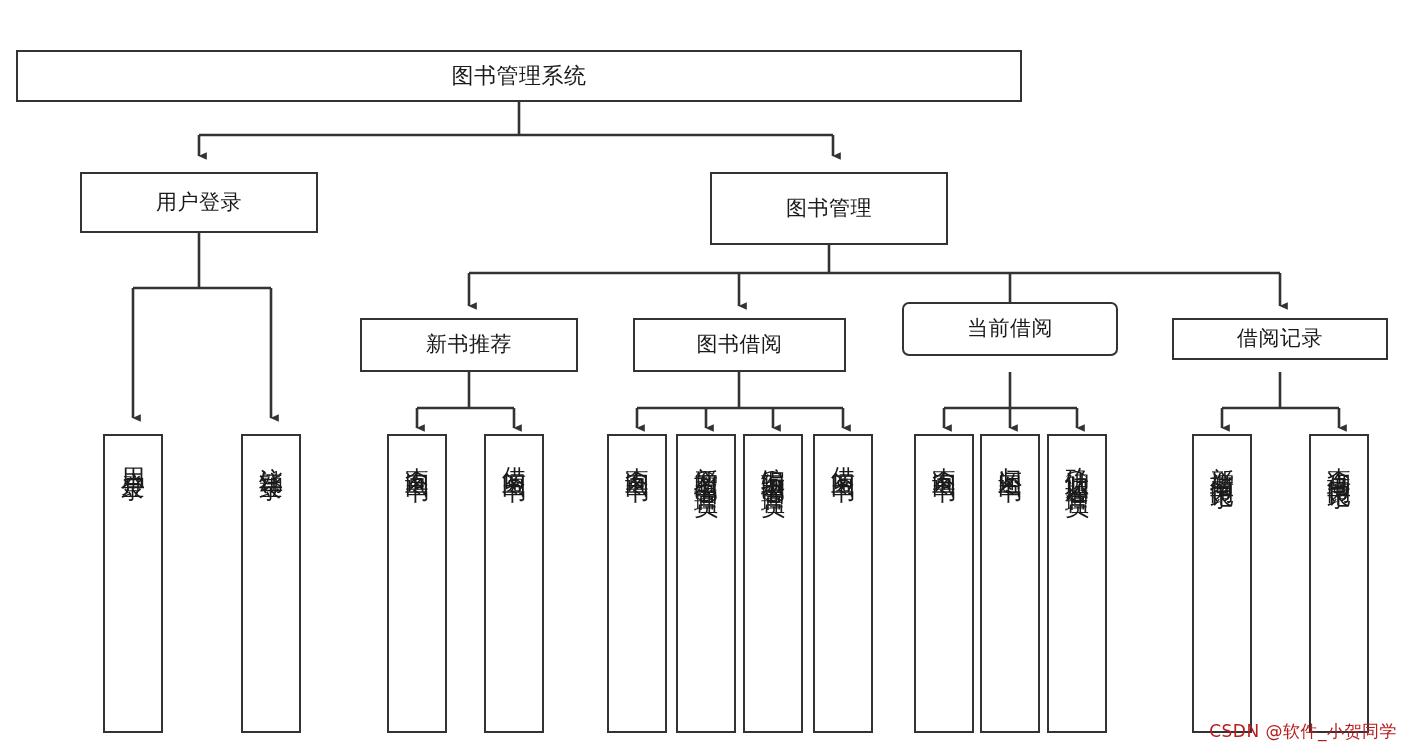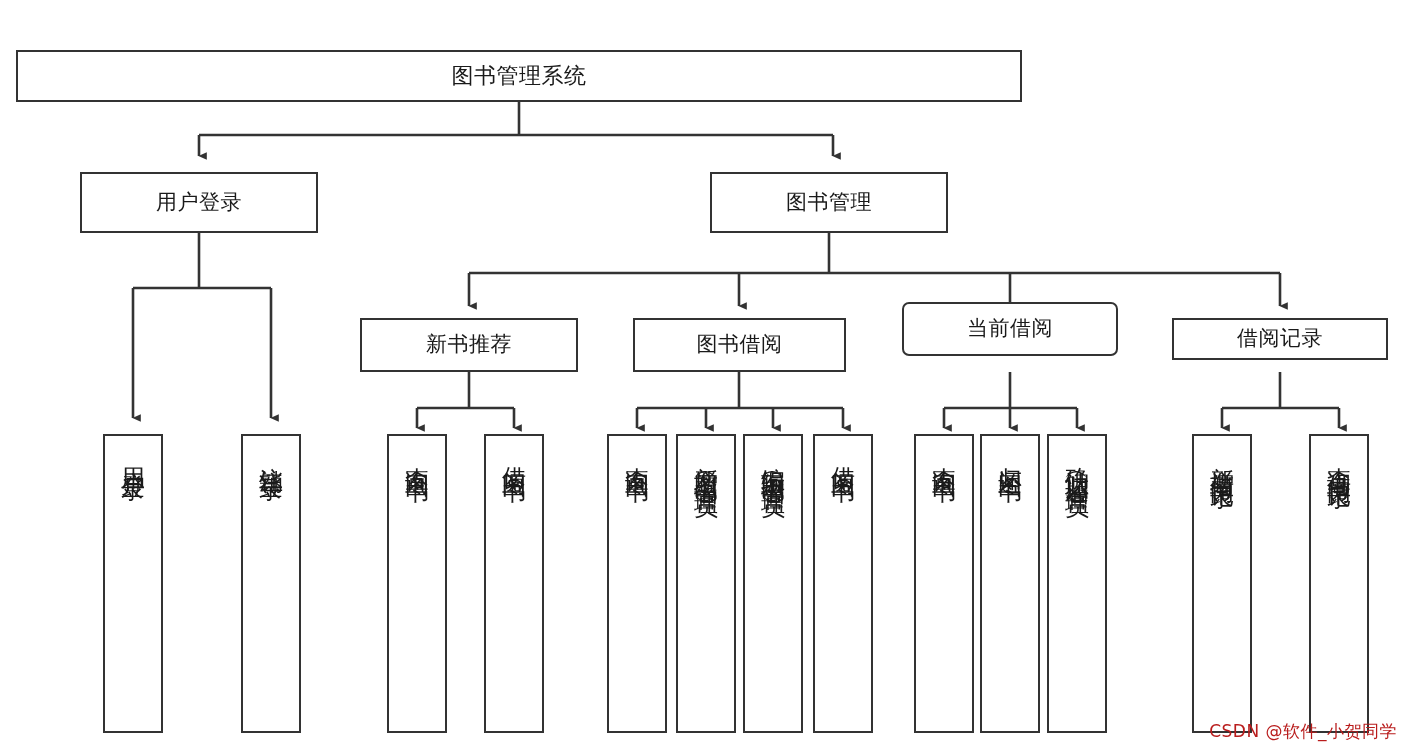--- a/index.html
+++ b/index.html
@@ -125,21 +125,21 @@
     </g>
   </svg>
 
   <div class="node root horiz" style="left:16px;top:14px;width:1006px;height:52px;margin-top:36px;">
     <span class="label">图书管理系统</span>
   </div>
 
   <div class="node horiz" style="left:80px;top:172px;width:238px;height:61px;">
     <span class="label">用户登录</span>
   </div>
-  <div class="node horiz" style="left:710px;top:172px;width:238px;height:61px;">
+  <div class="node horiz" style="left:710px;top:172px;width:238px;height:73px;">
     <span class="label">图书管理</span>
   </div>
 
   <div class="node horiz" style="left:633px;top:318px;width:213px;height:54px;">
     <span class="label">图书借阅</span>
   </div>
   <div class="node horiz" style="left:360px;top:318px;width:218px;height:54px;">
     <span class="label">新书推荐</span>
   </div>
   <div class="node horiz" style="left:902px;top:302px;width:216px;height:54px;border-radius:7px;">

